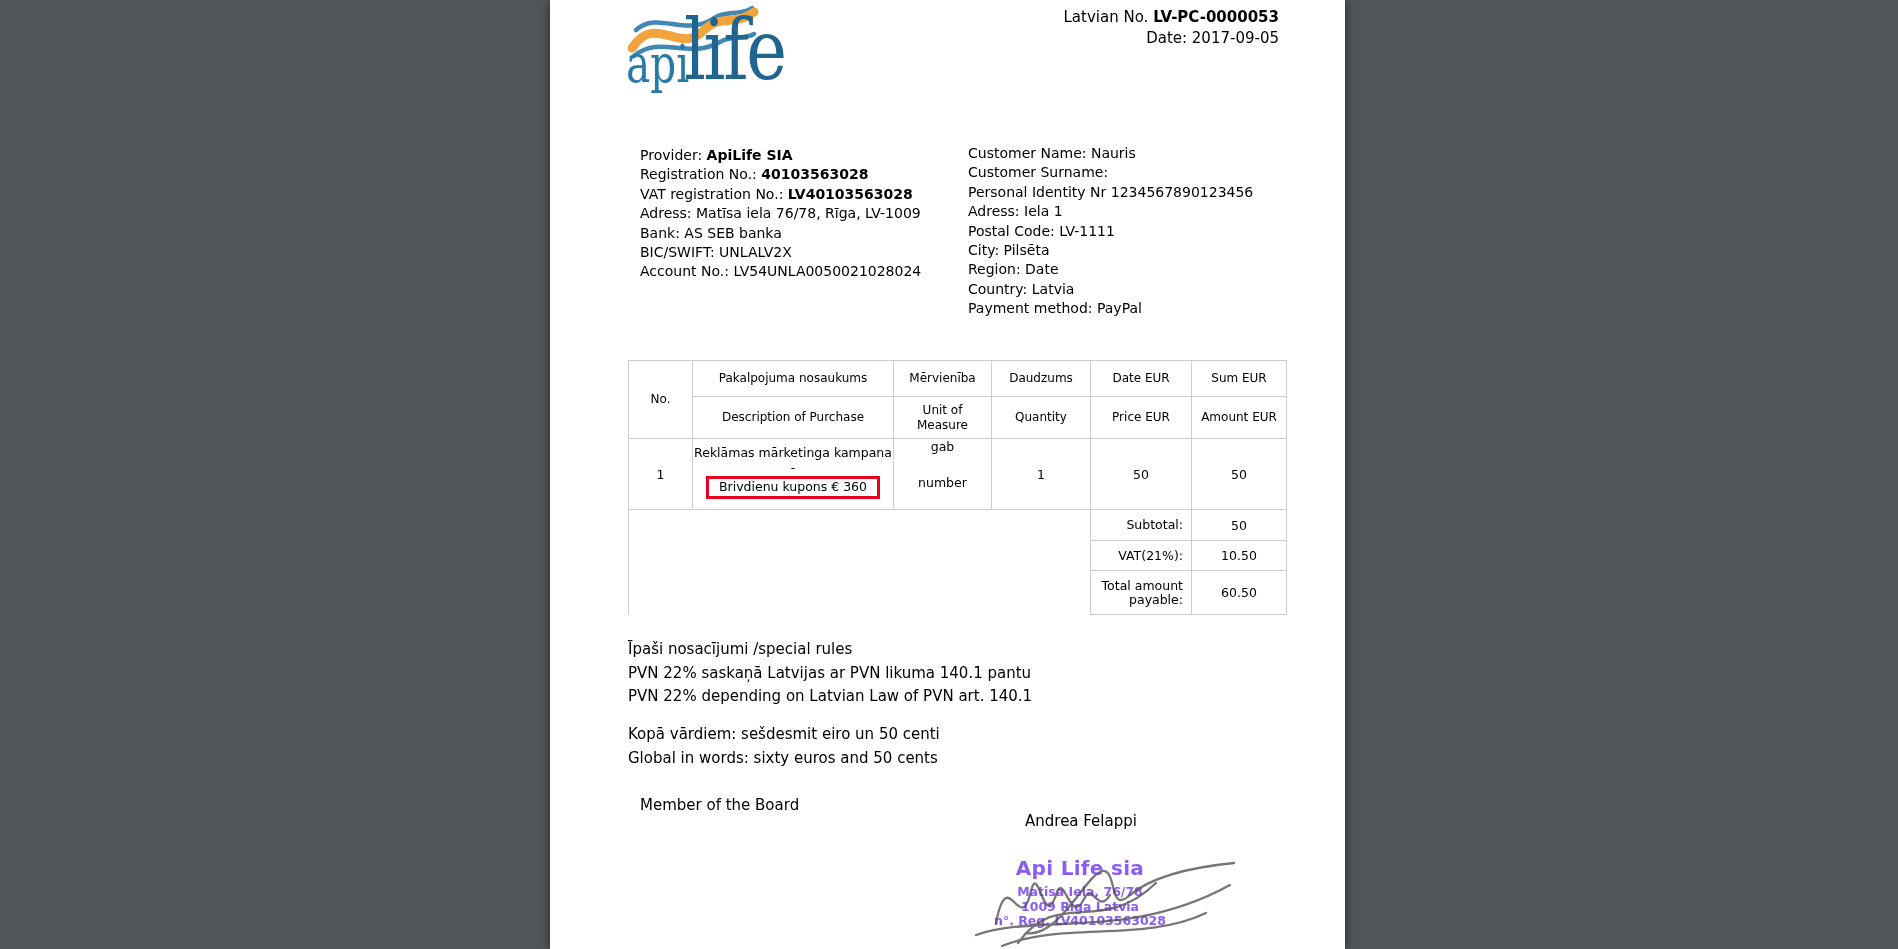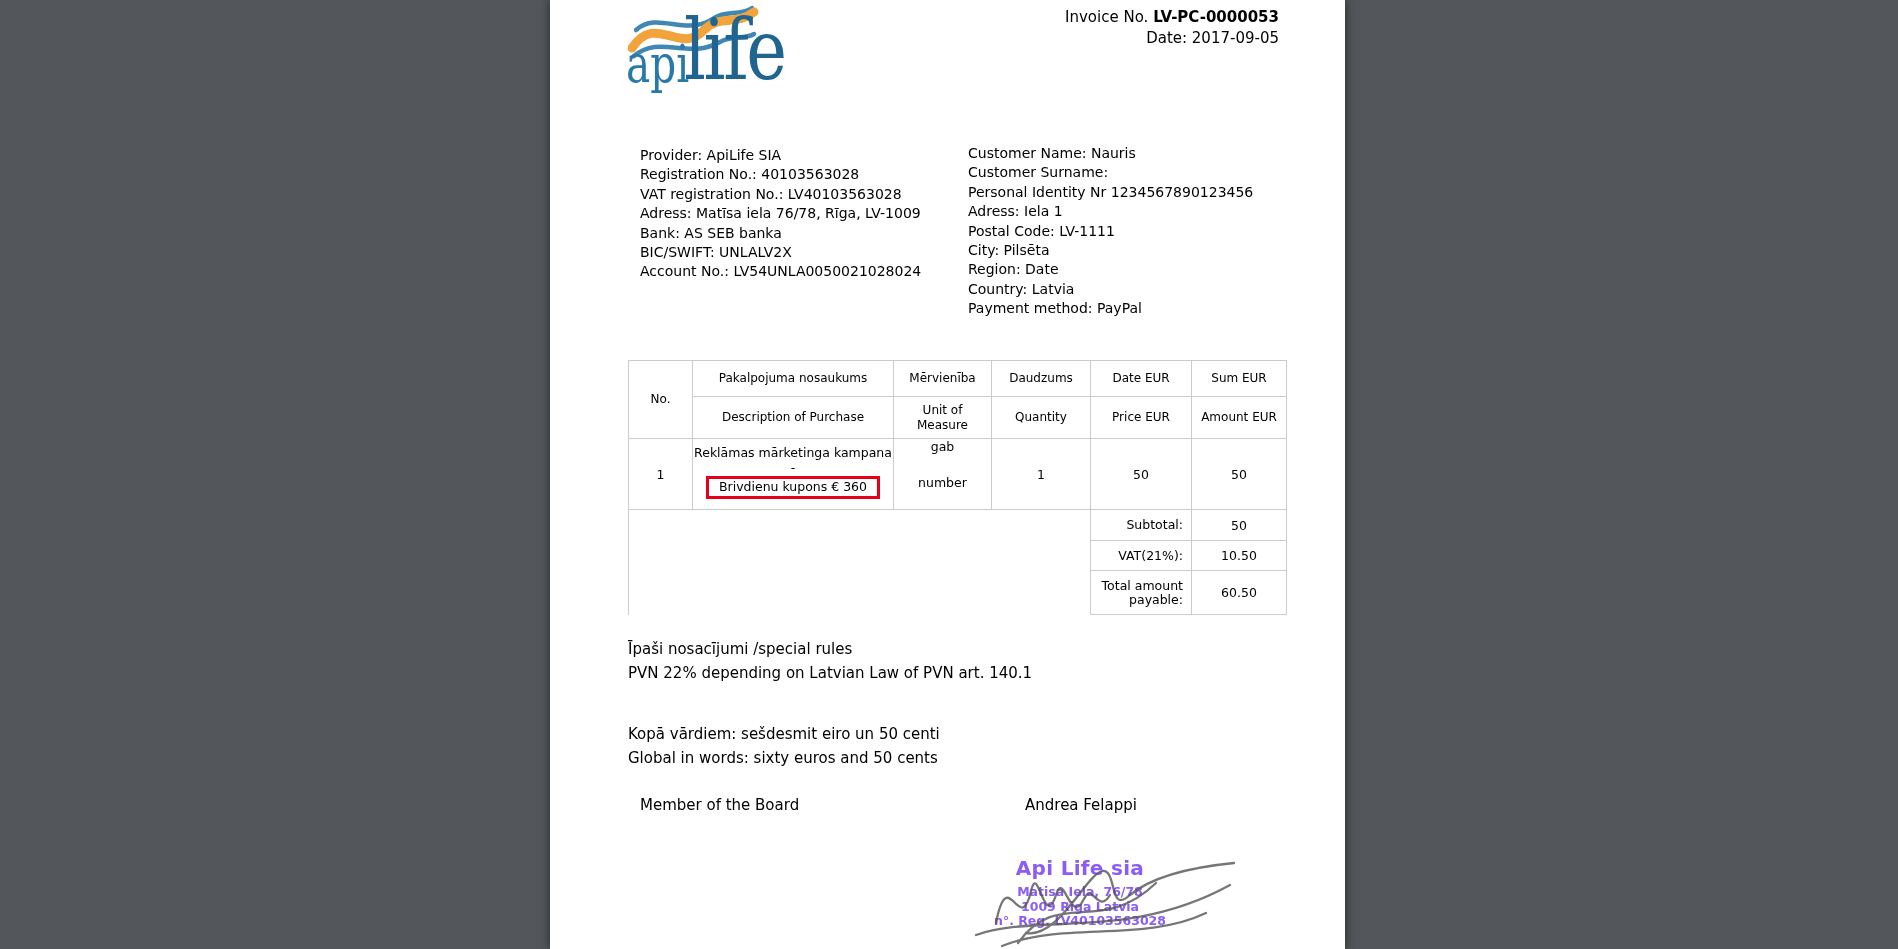--- a/index.html
+++ b/index.html
@@ -36,21 +36,21 @@
   
   .invoice-meta {
     position:absolute; right:66px; top:7px; text-align:right;
     font-size:15px; line-height:20.5px;
   }
   .invoice-meta b { font-weight:bold; }
 
   
   .provider { position:absolute; left:90px; top:146px; font-size:14px; line-height:19.4px; }
   .customer { position:absolute; left:418px; top:144px; font-size:14px; line-height:19.4px; }
-  .party-line b { font-weight:normal; }
+  .party-line b { font-weight:bold; }
 
   
   table.invoice-table {
     position:absolute; left:78px; top:360px;
     border-collapse:collapse; table-layout:fixed;
     font-size:12.5px;
   }
   .invoice-table td {
     border:1px solid var(--table_border, #ccc);
     text-align:center; vertical-align:middle; padding:0;
@@ -68,21 +68,21 @@
   .invoice-table td.spacer { border:none; border-left:1px solid var(--table_border,#ccc); }
   .invoice-table td.total-label { text-align:right; padding-right:8px; line-height:14px; }
 
   
   .rules  { position:absolute; left:78px; top:638px; font-size:15px; line-height:23.5px; }
   .words  { position:absolute; left:78px; top:723px; font-size:15px; line-height:23.5px; }
 
   
   .sig-row { position:absolute; left:0; top:796px; width:100%; font-size:15px; }
   .sig-left  { position:absolute; left:90px; }
-  .sig-right { position:absolute; left:475px; }
+  .sig-right { position:absolute; left:475px;margin-top:16px; }
 
   
   .stamp { position:absolute; left:440px; top:856px; width:180px; text-align:center; color:#8b5cf6; }
   .stamp-title { font-size:20px; font-weight:bold; letter-spacing:.3px; margin-bottom:5px; }
   .stamp-line  { font-size:12.5px; font-weight:bold; line-height:14.5px; }
   .signature-svg { position:absolute; left:418px; top:843px; z-index:5; }
 </style>
 </head>
 <body>
 
@@ -92,21 +92,21 @@
     <svg class="logo-waves" width="132" height="58" viewBox="0 0 132 58">
       <path d="M8,26 C30,6 58,34 86,14 C98,6 112,12 124,4" fill="none" stroke="#3f87b5" stroke-width="4.5" stroke-linecap="round"></path>
       <path d="M4,44 C28,8 52,52 76,26 C92,10 108,22 126,8" fill="none" stroke="#f2a33c" stroke-width="9" stroke-linecap="round"></path>
       <path d="M6,52 C32,30 60,56 92,38 C104,31 116,36 126,30" fill="none" stroke="#3f87b5" stroke-width="4.5" stroke-linecap="round"></path>
     </svg>
     <span class="logo-api">api</span>
     <span class="logo-life">life</span>
   </div>
 
   <div class="invoice-meta">
-    <div><span>Invoice No. </span><b>LV-PC-0000053</b></div>
+    <div><span>Latvian No. </span><b>LV-PC-0000053</b></div>
     <div>Date: 2017-09-05</div>
   </div>
 
   <div class="provider">
     <div class="party-line"><span>Provider: </span><b>ApiLife SIA</b></div>
     <div class="party-line"><span>Registration No.: </span><b>40103563028</b></div>
     <div class="party-line"><span>VAT registration No.: </span><b>LV40103563028</b></div>
     <div class="party-line">Adress: Matīsa iela 76/78, Rīga, LV-1009</div>
     <div class="party-line">Bank: AS SEB banka</div>
     <div class="party-line">BIC/SWIFT: UNLALV2X</div>
@@ -177,20 +177,21 @@
     <tr style="height:44px">
       <td class="spacer" colspan="4"></td>
       <td class="total-label">Total amount payable:</td>
       <td>60.50</td>
     </tr>
   </tbody>
     </table>
 
   <div class="rules">
     <div>Īpaši nosacījumi /special rules</div>
+    <div>PVN 22% saskaņā Latvijas ar PVN likuma 140.1 pantu</div>
     <div>PVN 22% depending on Latvian Law of PVN art. 140.1</div>
   </div>
 
   <div class="words">
     <div>Kopā vārdiem: sešdesmit eiro un 50 centi</div>
     <div>Global in words: sixty euros and 50 cents</div>
   </div>
 
   <div class="sig-row">
     <span class="sig-left">Member of the Board</span>

